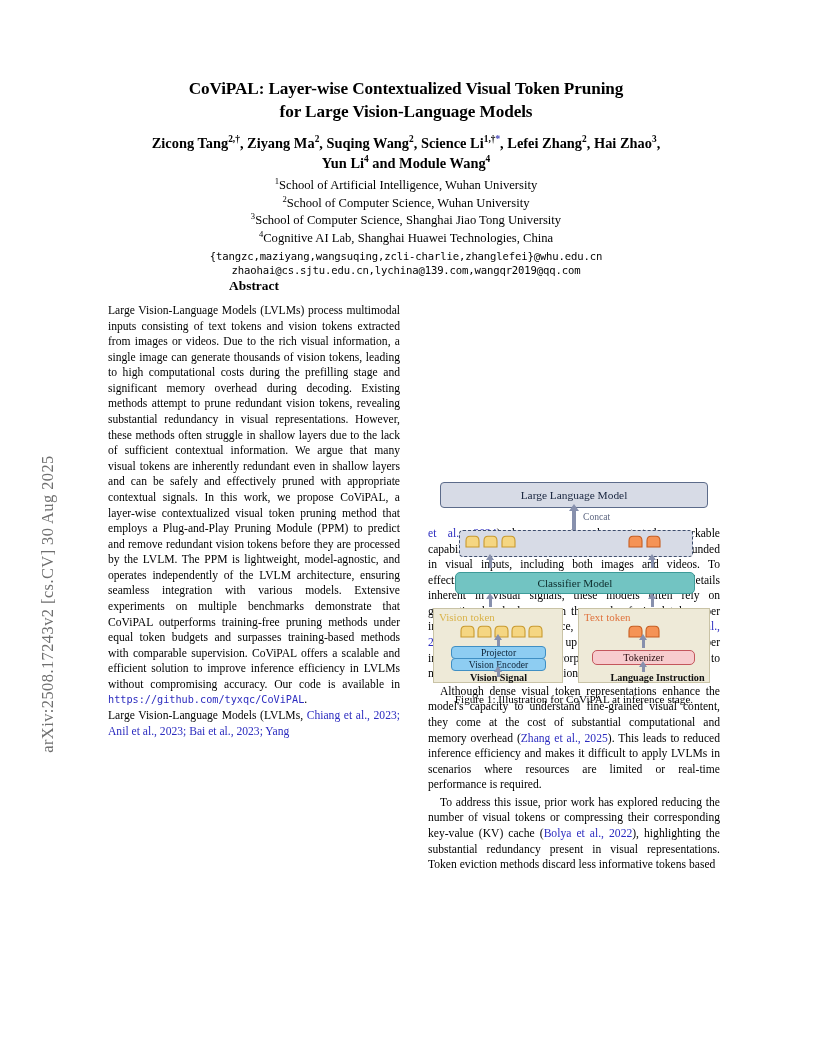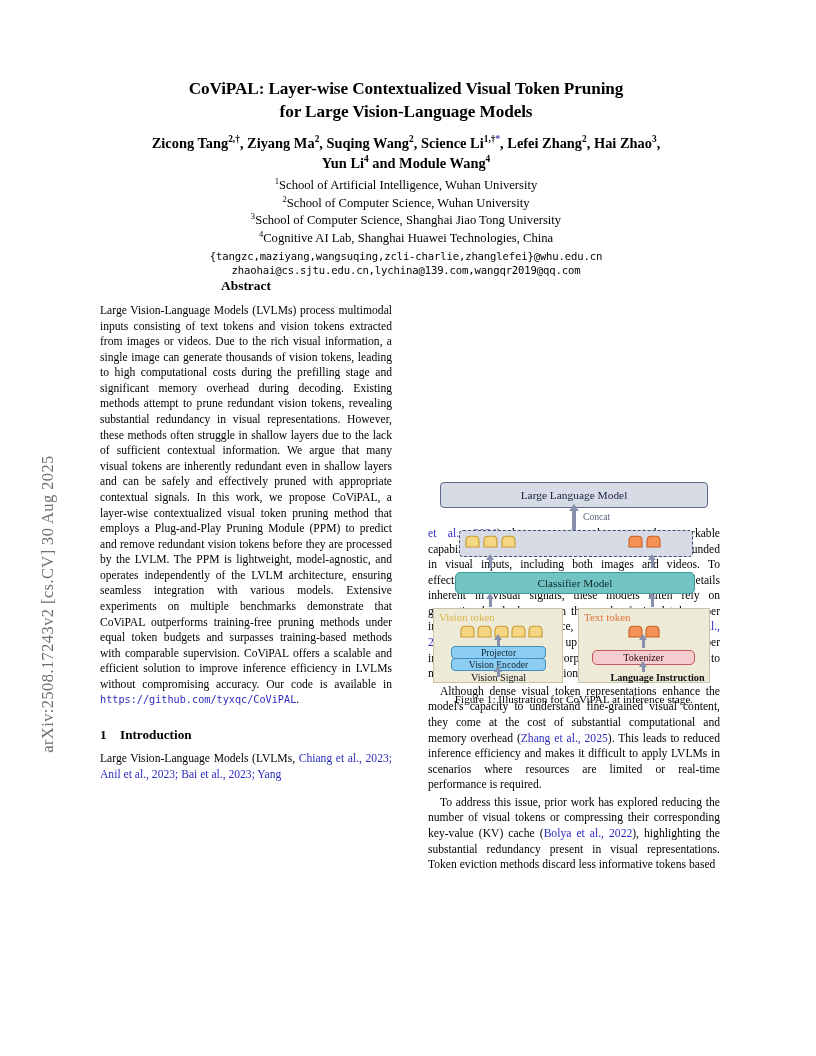--- a/index.html
+++ b/index.html
@@ -80,21 +80,21 @@
     position: absolute;
     top: 200px;
     left: 0;
     width: 628px;
   }
   .col {
     position: absolute;
     top: 0;
     width: 292px;
   }
-  #col-left  { left: 8px; }
+  #col-left  { left: 16px; }
   #col-right { left: 336px; }
 
   h2.abstract-head {
     text-align: center;
     font-size: 13.4px;
     font-weight: bold;
     margin: 0 0 9px 0;
   }
   p.just {
     text-align: justify;
@@ -224,21 +224,21 @@
     background: #8ecdf2; border: 1px solid #3f8fc4; border-radius: 4px;
     font-size: 9.6px; color: #0d2236;
   }
   #tokenizer-box {
     left: 164px; top: 172px; width: 103px; height: 15px;
     background: #f7ccce; border: 1px solid #c3565c; border-radius: 5px;
     font-size: 10.2px; color: #2a0d10;
   }
   #vision-signal-label {
     left: 23px; top: 192px; width: 95px; height: 14px;
-    font-size: 10.2px; font-weight: normal; color: #111;
+    font-size: 10.2px; font-weight: bold; color: #111;
   }
   #language-instruction-label {
     left: 152px; top: 192px; width: 128px; height: 14px;
     font-size: 10.2px; font-weight: bold; color: #111; padding-left: 27px;
   }
 
   
   .uarrow {
     position: absolute;
     width: 3.4px;
@@ -288,21 +288,20 @@
     <div>{tangzc,maziyang,wangsuqing,zcli-charlie,zhanglefei}@whu.edu.cn</div>
     <div>zhaohai@cs.sjtu.edu.cn,lychina@139.com,wangqr2019@qq.com</div>
   </div>
 
   <div id="cols">
 
     <div class="col" id="col-left">
       <h2 class="abstract-head">Abstract</h2>
       <p class="just"><span>Large Vision-Language Models (LVLMs) process multimodal inputs consisting of text tokens and vision tokens extracted from images or videos. Due to the rich visual information, a single image can generate thousands of vision tokens, leading to high computational costs during the prefilling stage and significant memory overhead during decoding. Existing methods attempt to prune redundant vision tokens, revealing substantial redundancy in visual representations. However, these methods often struggle in shallow layers due to the lack of sufficient contextual information. We argue that many visual tokens are inherently redundant even in shallow layers and can be safely and effectively pruned with appropriate contextual signals. In this work, we propose CoViPAL, a layer-wise contextualized visual token pruning method that employs a Plug-and-Play Pruning Module (PPM) to predict and remove redundant vision tokens before they are processed by the LVLM. The PPM is lightweight, model-agnostic, and operates independently of the LVLM architecture, ensuring seamless integration with various models. Extensive experiments on multiple benchmarks demonstrate that CoViPAL outperforms training-free pruning methods under equal token budgets and surpasses training-based methods with comparable supervision. CoViPAL offers a scalable and efficient solution to improve inference efficiency in LVLMs without compromising accuracy. Our code is available in </span><span class="url">https://github.com/tyxqc/CoViPAL</span><span>.</span></p>
 
-      <h2 class="section"><span class="num">1</span><span>Introduction</span></h2>
 
       <p class="just"><span>Large Vision-Language Models (LVLMs, </span><span class="cite">Chiang et al., 2023; Anil et al., 2023; Bai et al., 2023; Yang</span></p>
 
     </div>
 
     <div class="col" id="col-right" style="top:248px;">
       <p class="just"><span class="cite">et al., 2024</span><span>) have recently demonstrated remarkable capabilities in understanding and generating content grounded in visual inputs, including both images and videos. To effectively capture the rich spatial and semantic details inherent in visual signals, these models often rely on generating hundreds or even thousands of visual tokens per image or video. For instance, LLaVA-OneVision (</span><span class="cite">Li et al., 2024a</span><span>) explicitly allocates up to 7,290 visual tokens per image, leveraging a large corpus of high-quality images to maximize visual comprehension.</span></p>
 
       <p class="just indent" style="margin-top:2px;"><span>Although dense visual token representations enhance the model's capacity to understand fine-grained visual content, they come at the cost of substantial computational and memory overhead (</span><span class="cite">Zhang et al., 2025</span><span>). This leads to reduced inference efficiency and makes it difficult to apply LVLMs in scenarios where resources are limited or real-time performance is required.</span></p>
 

